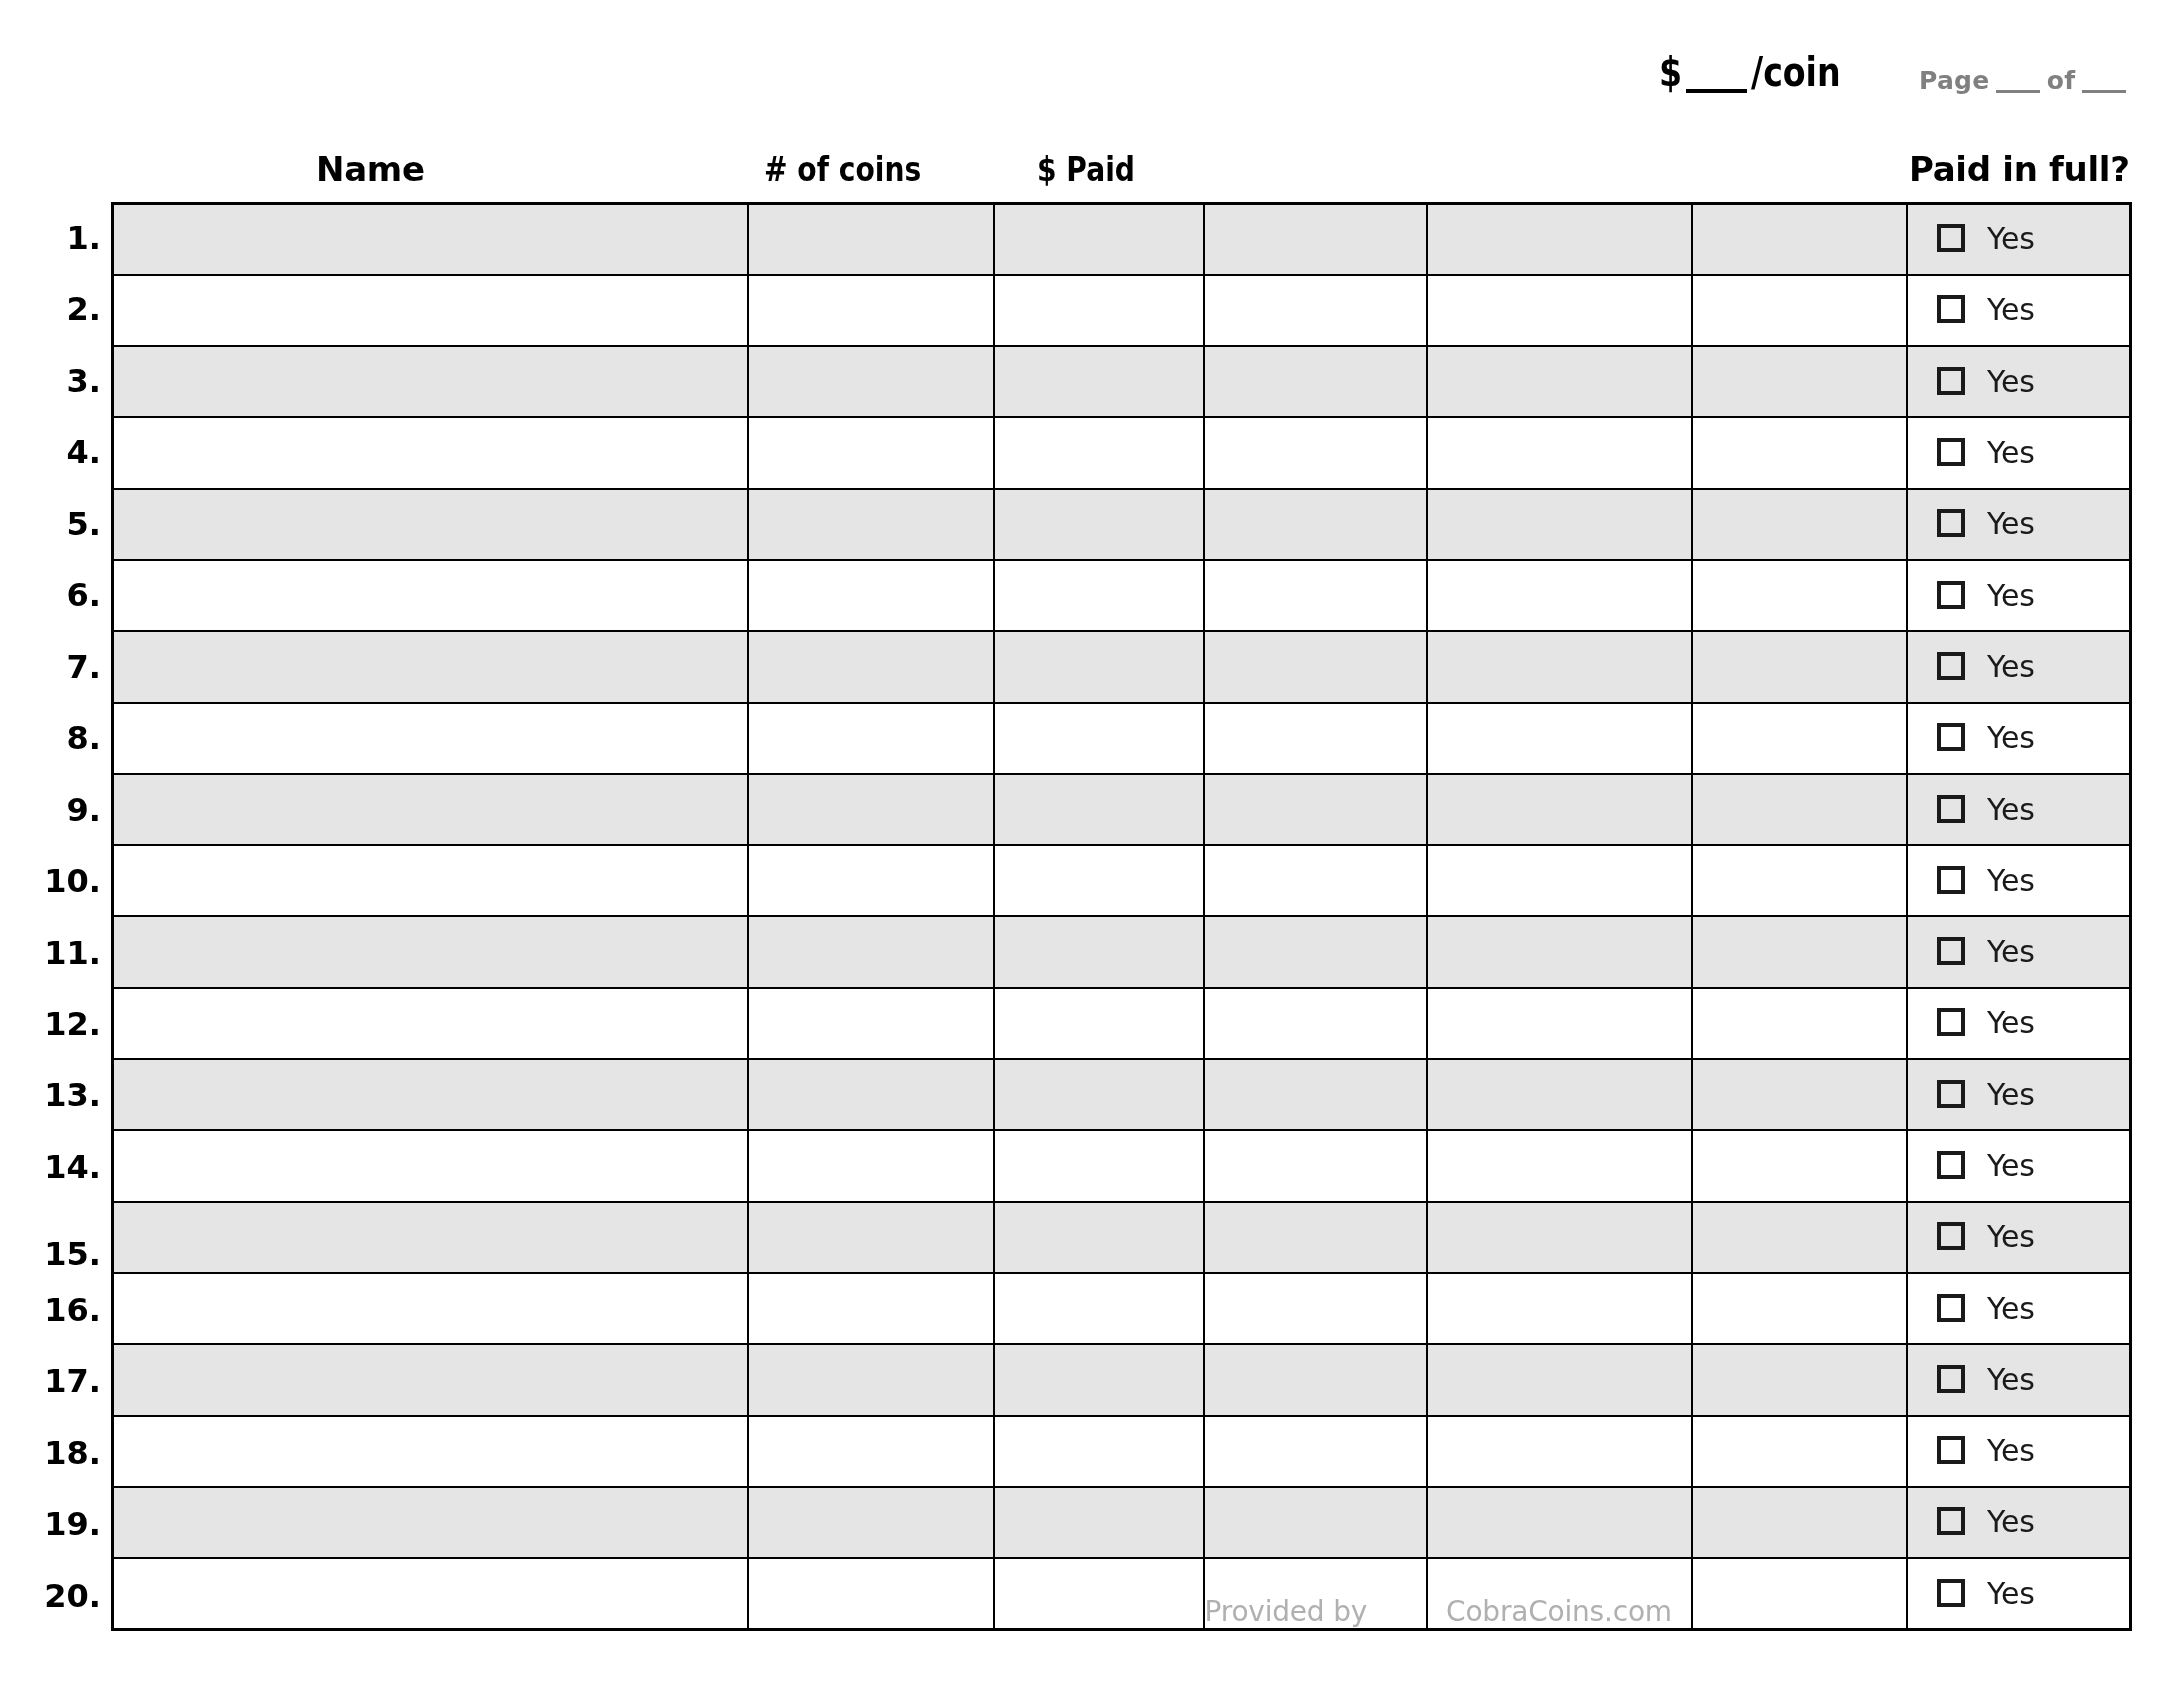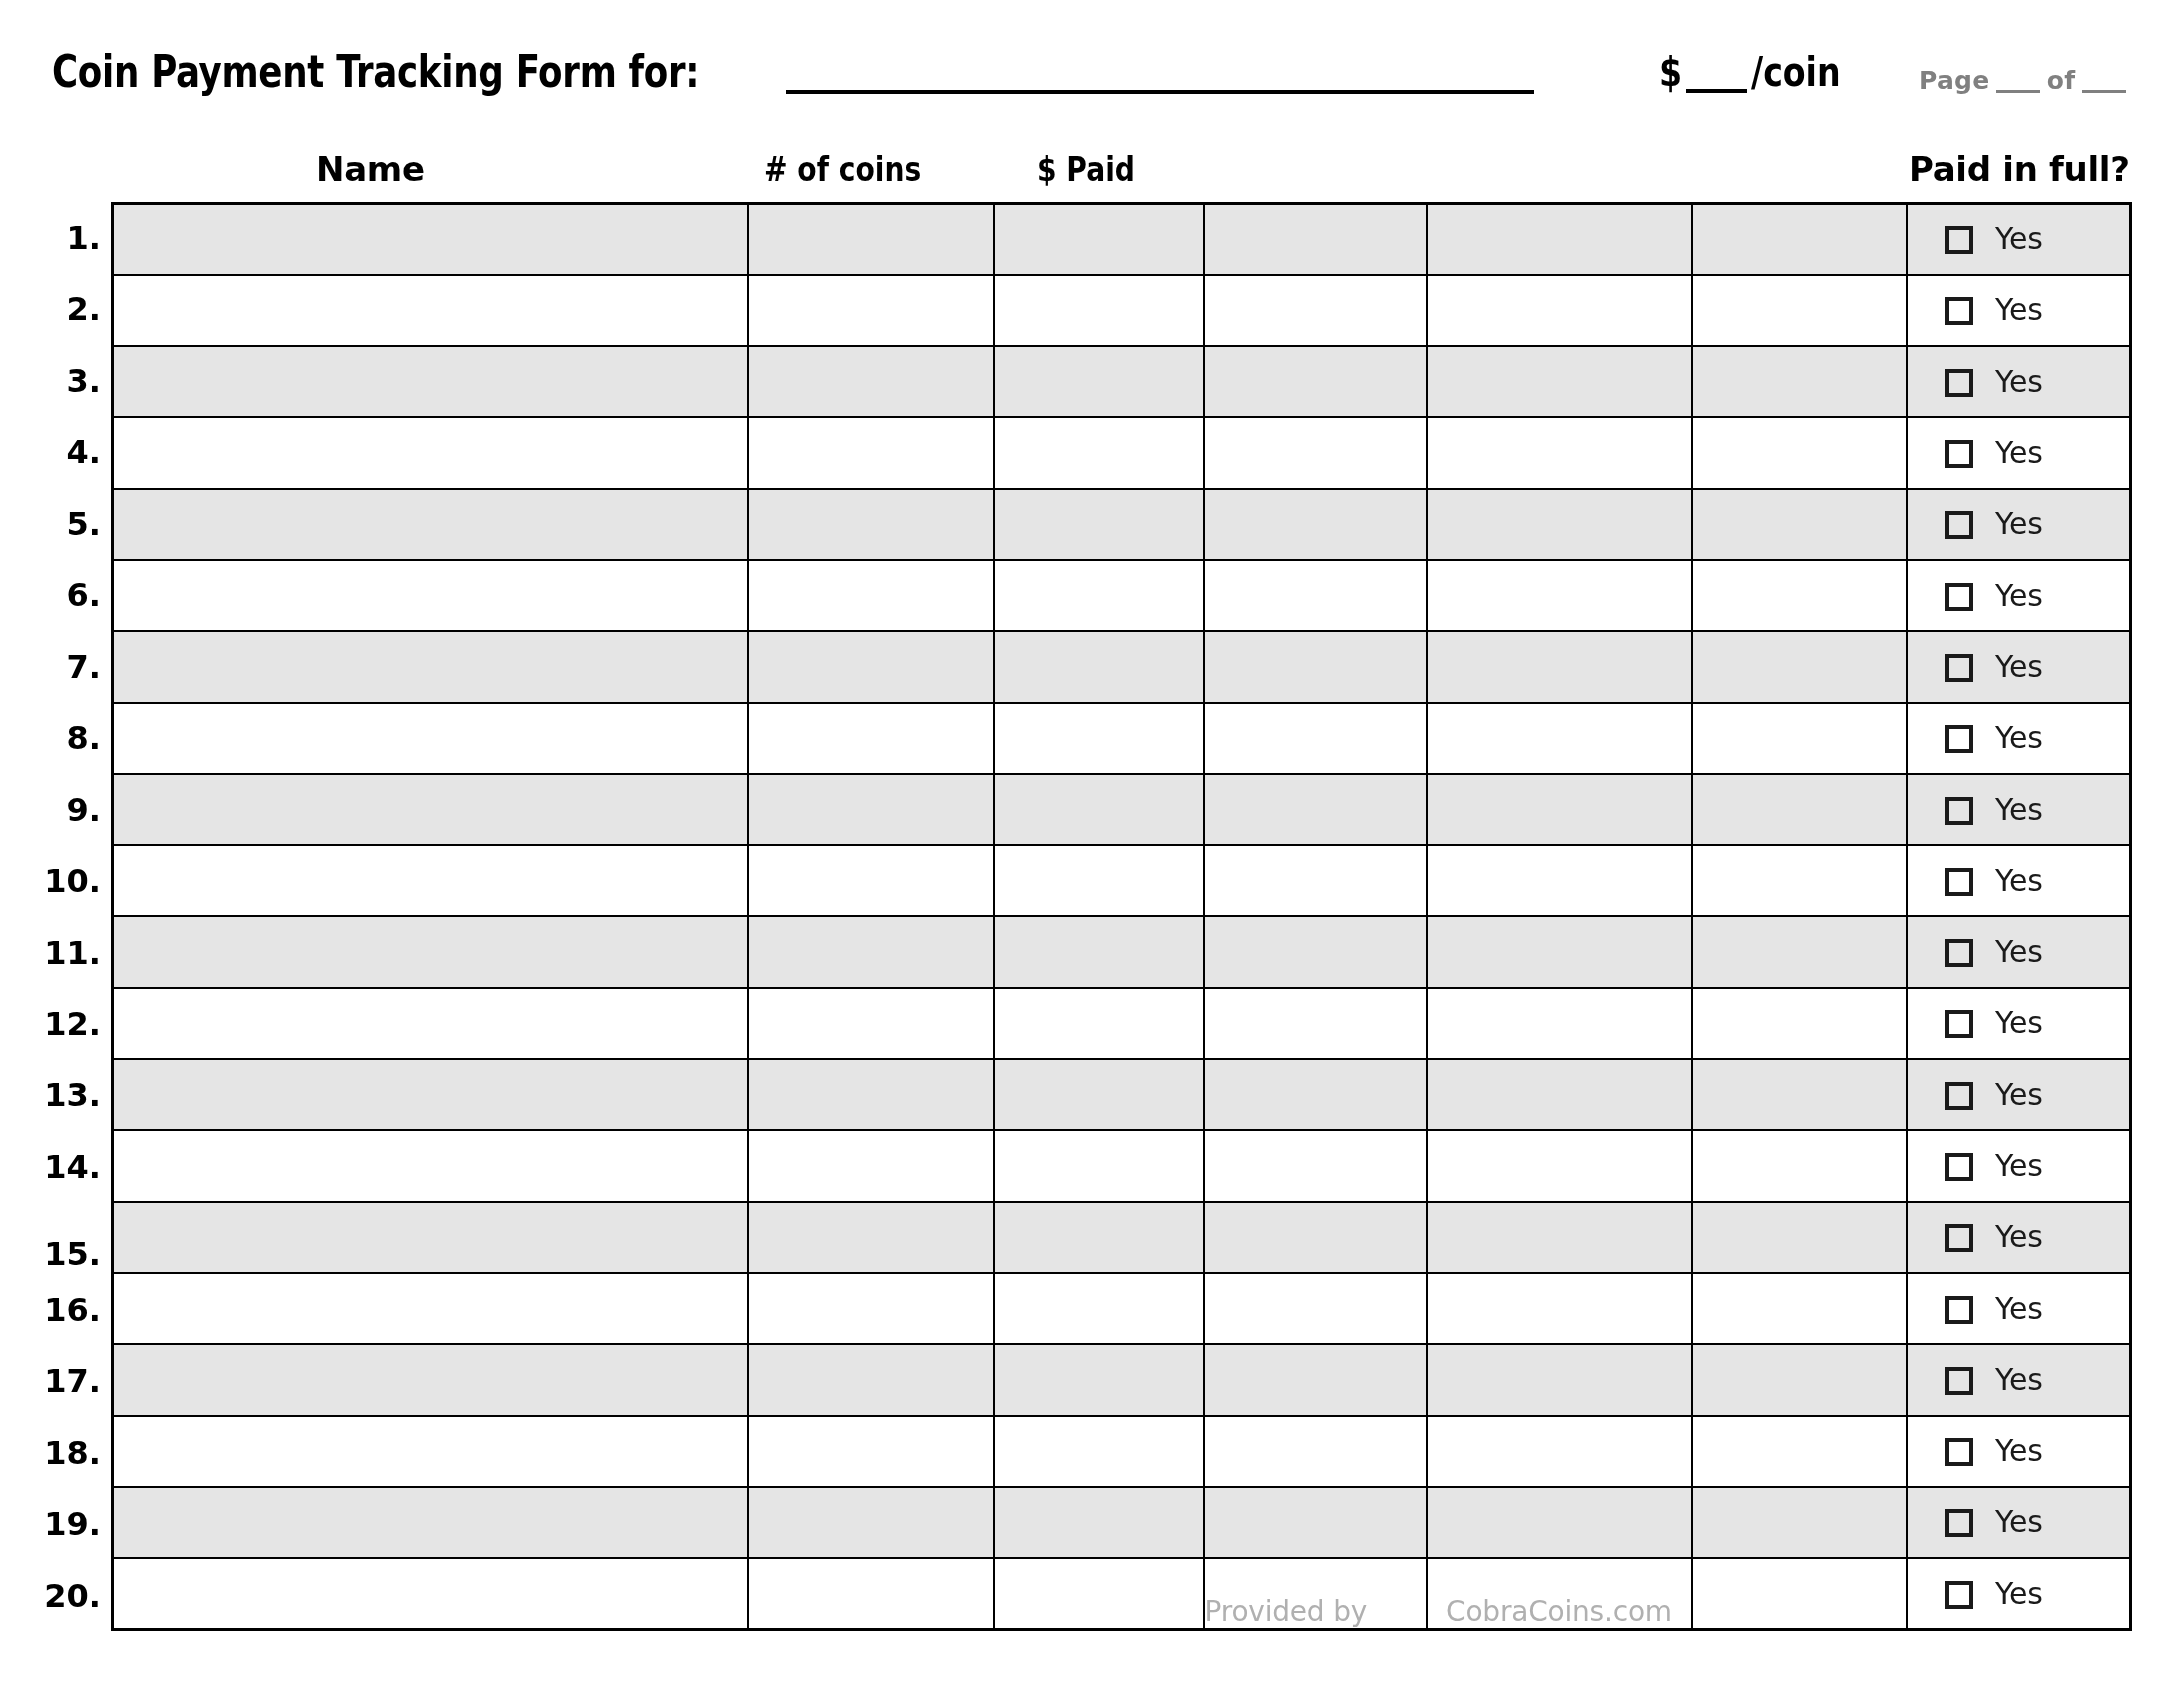--- a/index.html
+++ b/index.html
@@ -186,22 +186,22 @@
     color: #000;
     height: 71px;
     display: flex;
     align-items: center;
     justify-content: flex-end;
   }
 
   
   .check-cell-inner {
     display: flex;
-    align-items: flex-end;
-    padding-left: 37px;
+    align-items: flex-start;
+    padding-left: 29px;
   }
   .checkbox {
     width: 28px;
     height: 28px;
     border: 4px solid #1a1a1a;
     box-sizing: border-box;
     background: transparent;
     flex: 0 0 auto;
   }
   .check-label {
@@ -227,24 +227,20 @@
     position: relative;
     top: 18.5px;
   }
   .wm.right { text-align: center; }
 </style>
 </head>
 <body>
 
 <div class="header">
 
-  <div class="title-row">
-    <span class="form-title">Coin Payment Tracking Form for:</span>
-    <span class="title-blank"></span>
-  </div>
 
   <div class="rate-block">
     <span class="rate-dollar">$</span>
     <span class="rate-blank"></span>
     <span class="rate-unit">/coin</span>
   </div>
 
   <div class="page-block">
     <span class="page-word">Page</span>
     <span class="page-blank"></span>

